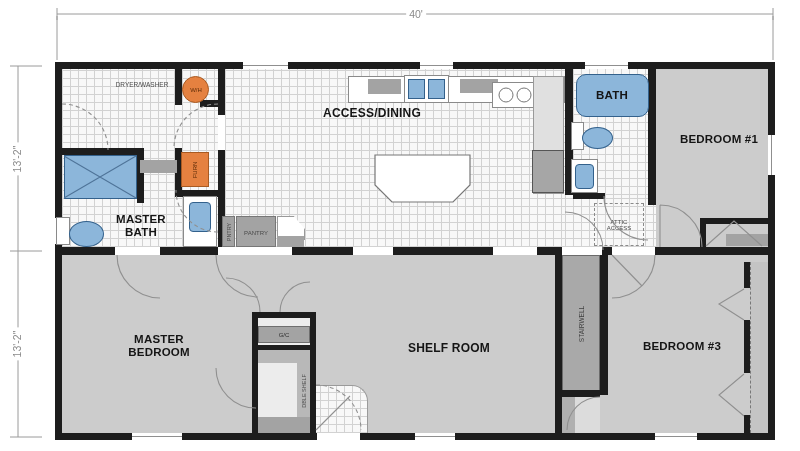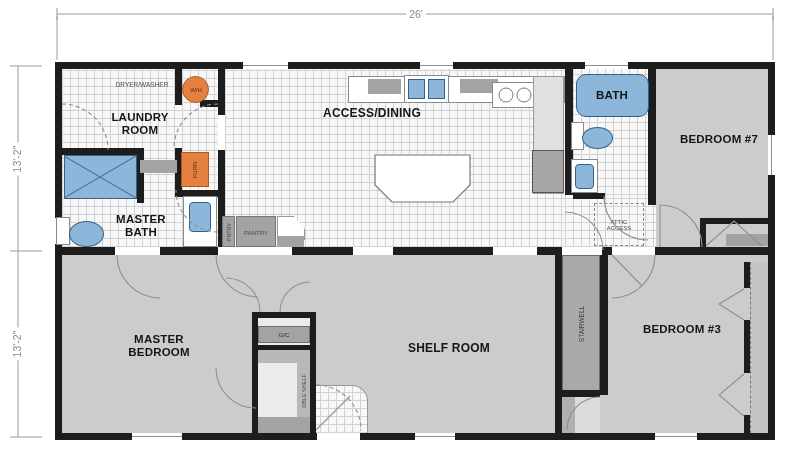--- a/index.html
+++ b/index.html
@@ -194,29 +194,27 @@
 
     <g stroke="#9a9a9a" stroke-width="1" fill="none">
       <path d="M57 14 H773"></path>
       <path d="M57 8 V20 M773 8 V20"></path>
       <path d="M57 16 V60 M773 16 V60"></path>
       <path d="M18 66 V437"></path>
       <path d="M10 66 H42 M10 251 H42 M10 437 H42"></path>
     </g>
   </svg>
 
-  <div class="dim-label" style="left:416px;top:14px;">26'</div>
+  <div class="dim-label" style="left:416px;top:14px;">40'</div>
   <div class="dim-label vert" style="left:17px;top:159px;">13'-2"</div>
   <div class="dim-label vert" style="left:17px;top:344px;">13'-2"</div>
 
-  <div class="room-label" style="left:140px;top:124px;">LAUNDRY
-ROOM</div>
   <div class="room-label" style="left:141px;top:226px;">MASTER
 BATH</div>
   <div class="room-label" style="left:372px;top:114px;font-size:12px;">ACCESS/DINING</div>
   <div class="room-label" style="left:612px;top:96px;">BATH</div>
-  <div class="room-label" style="left:719px;top:140px;">BEDROOM #7</div>
+  <div class="room-label" style="left:719px;top:140px;">BEDROOM #1</div>
   <div class="room-label" style="left:159px;top:346px;">MASTER
 BEDROOM</div>
   <div class="room-label" style="left:449px;top:349px;font-size:12px;">SHELF ROOM</div>
-  <div class="room-label" style="left:682px;top:330px;text-align:right;">BEDROOM #3</div>
+  <div class="room-label" style="left:682px;top:347px;text-align:right;">BEDROOM #3</div>
 
 </div>
 
 </body></html>

